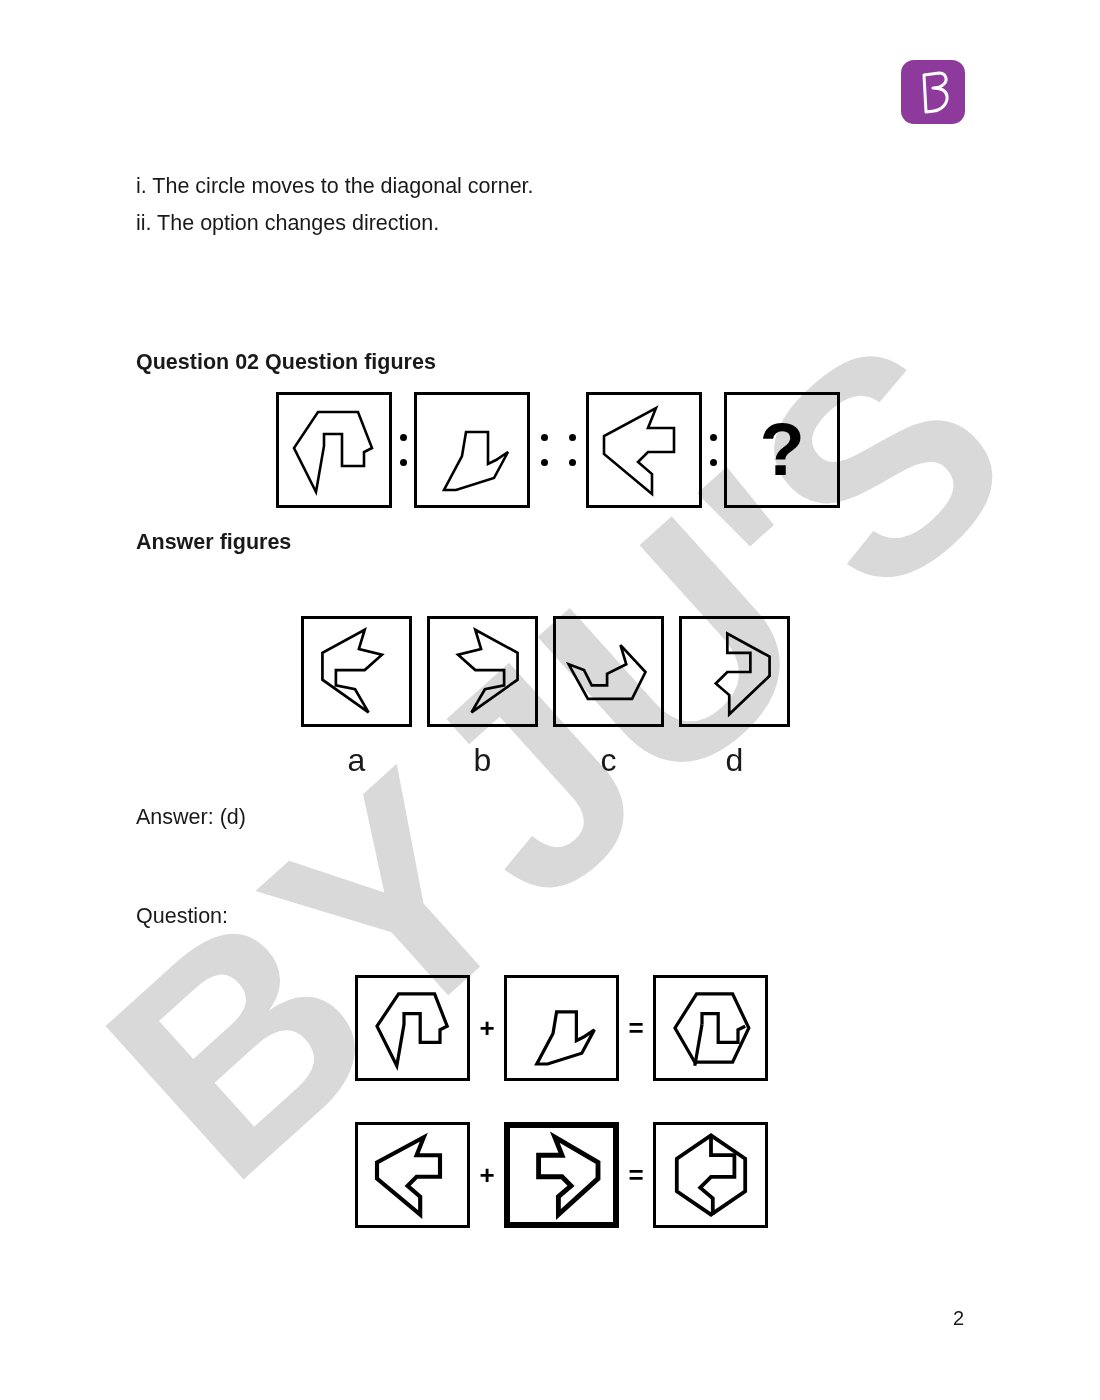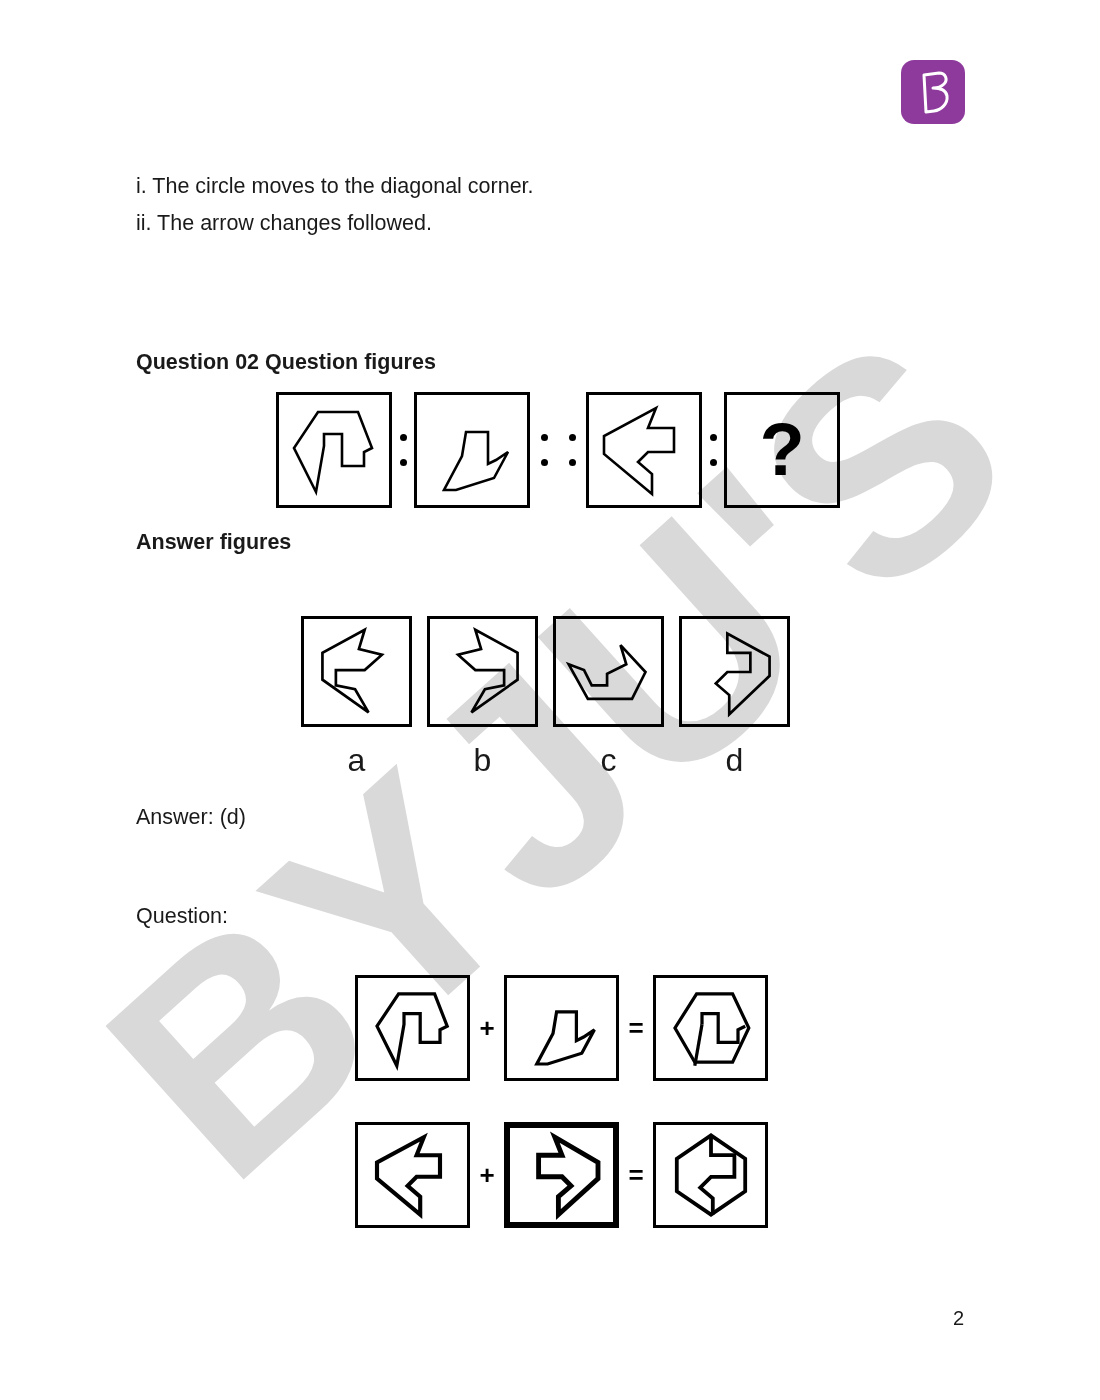--- a/index.html
+++ b/index.html
@@ -149,21 +149,21 @@
 
 <div id="page">
 
   <div id="logo">
     <svg width="42" height="46" viewBox="0 0 42 46">
       <path d="M12 6 L27 4 C34 4 36 11 32 15 C29 18 24 19 21 19 C27 19 34 20 35 27 C36 35 29 41 22 42 L14 43 Z" fill="none" stroke="#ffffff" stroke-width="3" stroke-linejoin="round"></path>
     </svg>
   </div>
 
   <div class="para" style="top:168px;">i. The circle moves to the diagonal corner.</div>
-  <div class="para" style="top:205px;">ii. The arrow changes followed.</div>
+  <div class="para" style="top:205px;">ii. The option changes direction.</div>
   <div class="para bold" style="top:344px;text-align:center;">Question 02 Question figures</div>
 
   <div class="fig-row" style="left:276px; top:392px;">
 
     <div class="fig-box" style="width:116px;height:116px;">
       <svg class="shape" width="100" height="100" viewBox="0 0 100 100">
         <polygon points="34,12 74,12 88,48 80,52 80,66 58,66 58,34 40,34 40,46 32,92 10,48" stroke-width="2.6"></polygon>
       </svg>
     </div>
 

